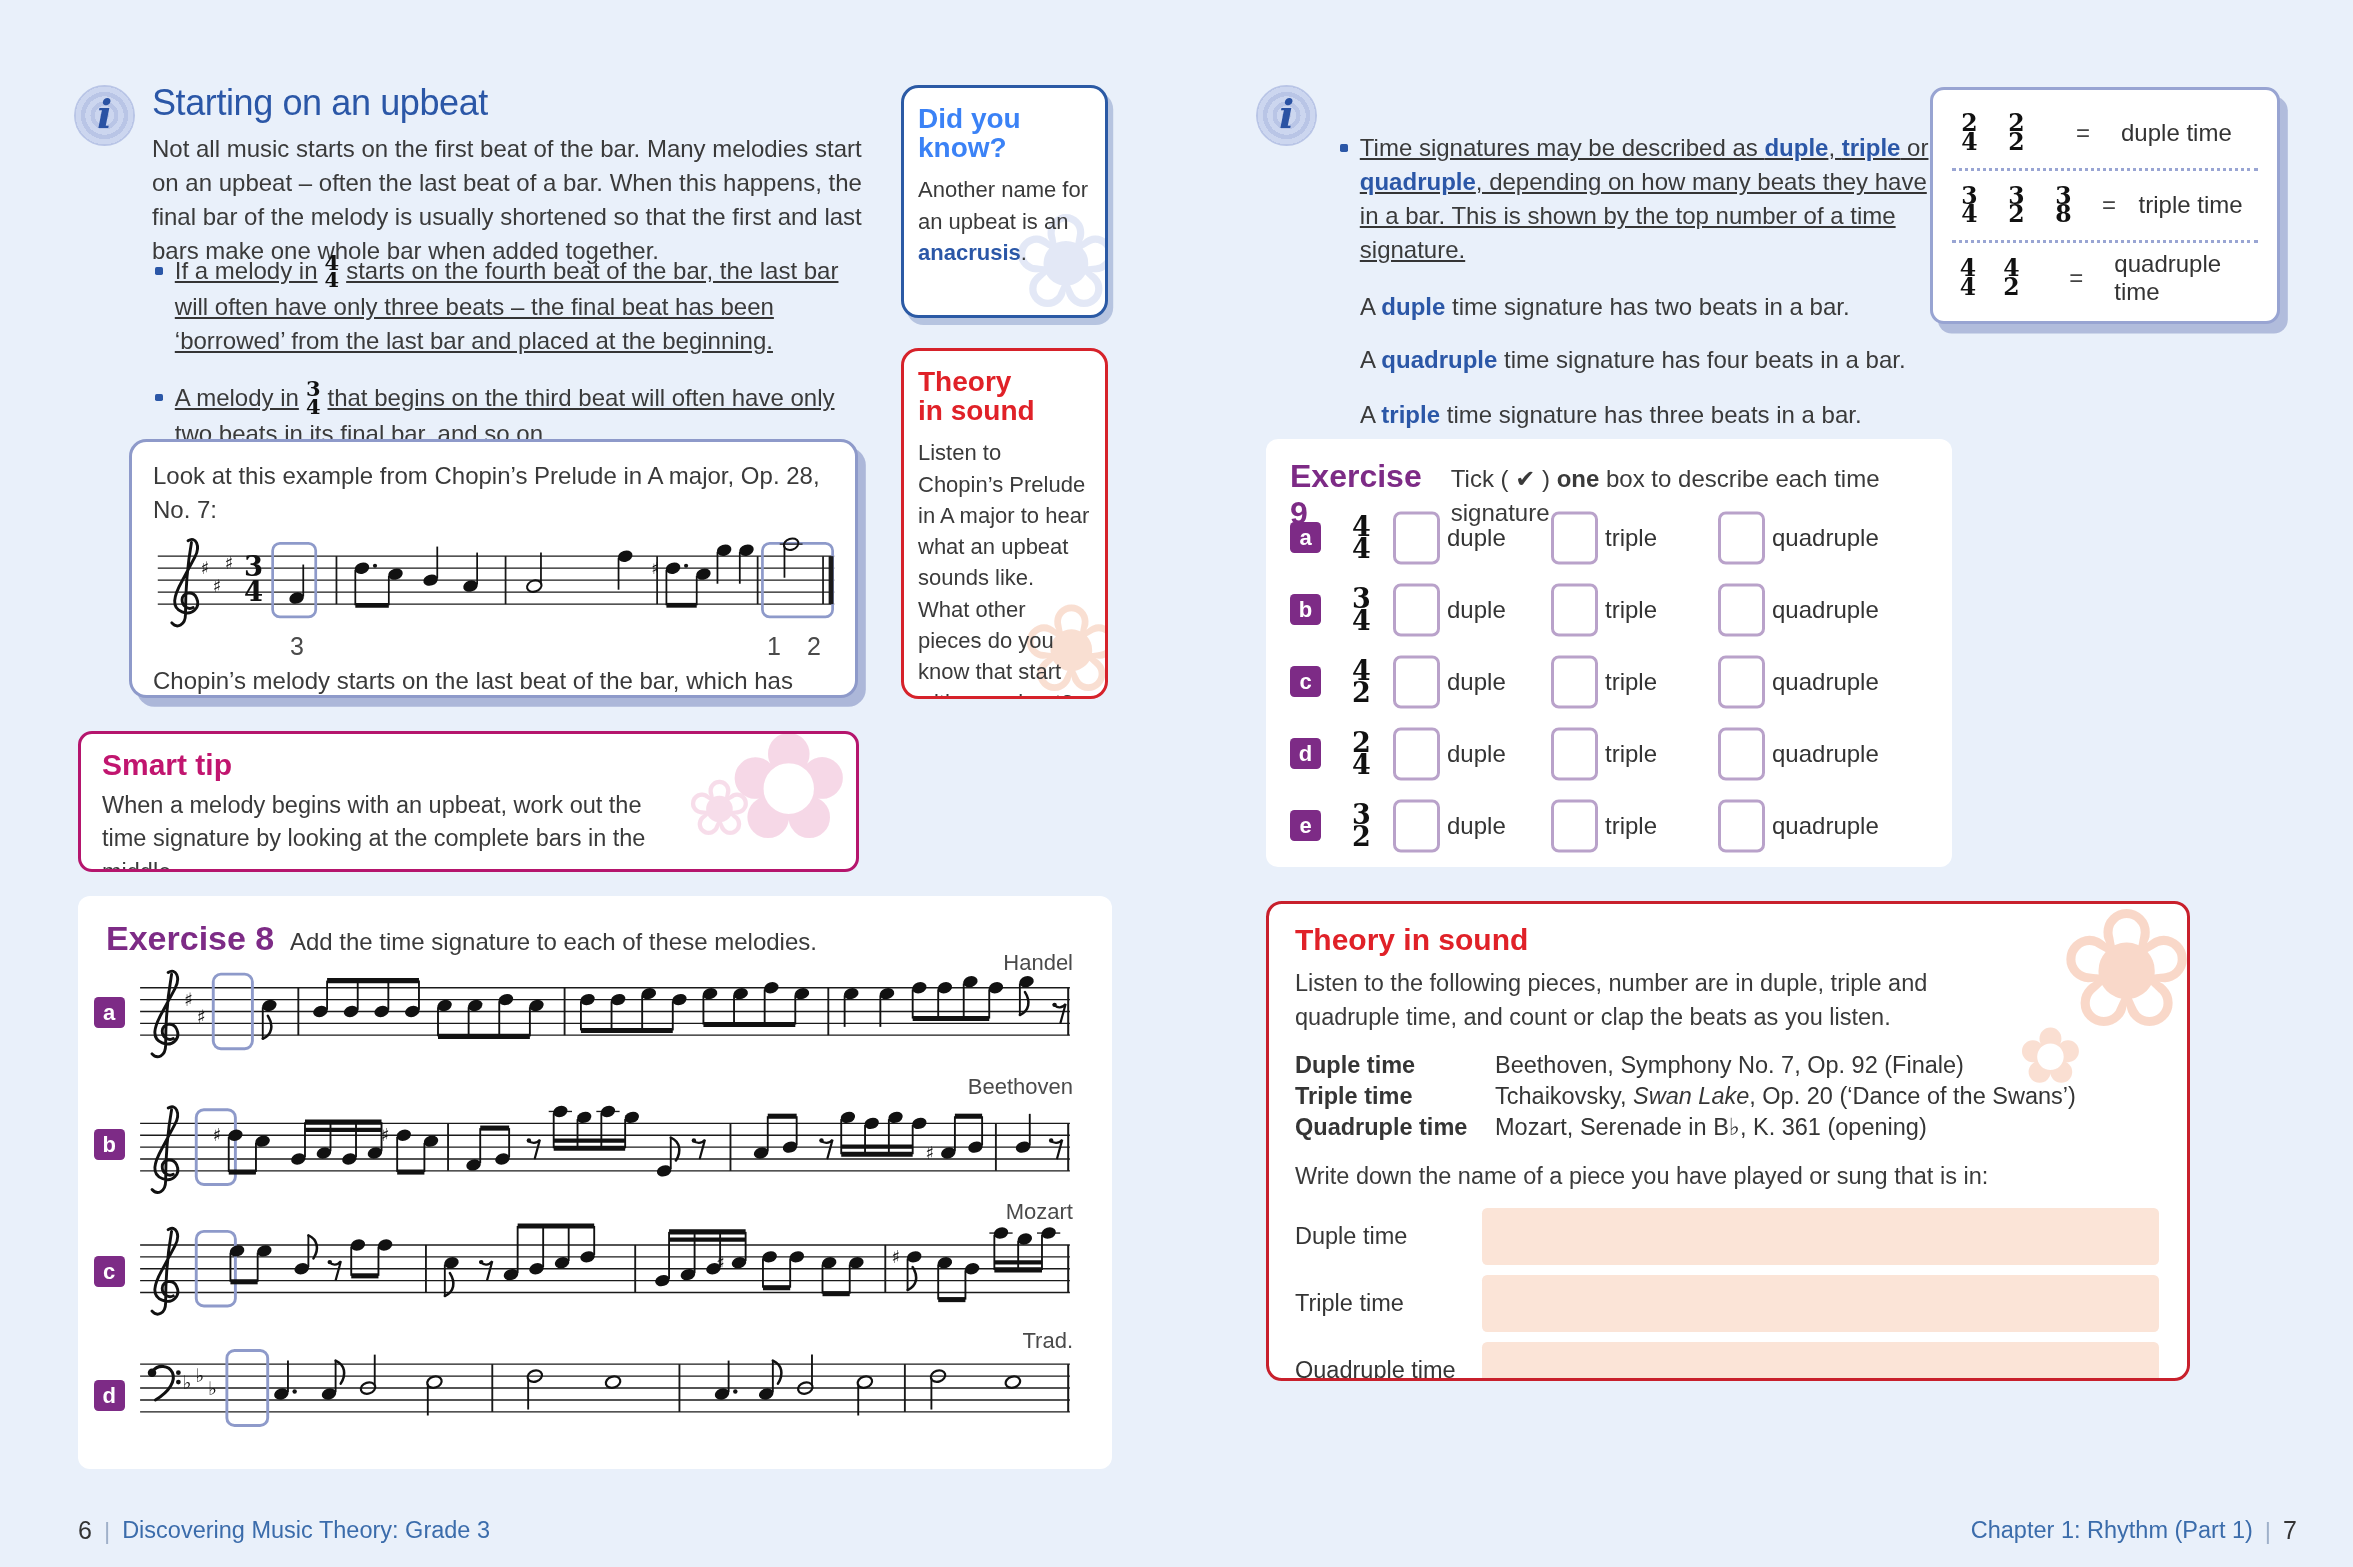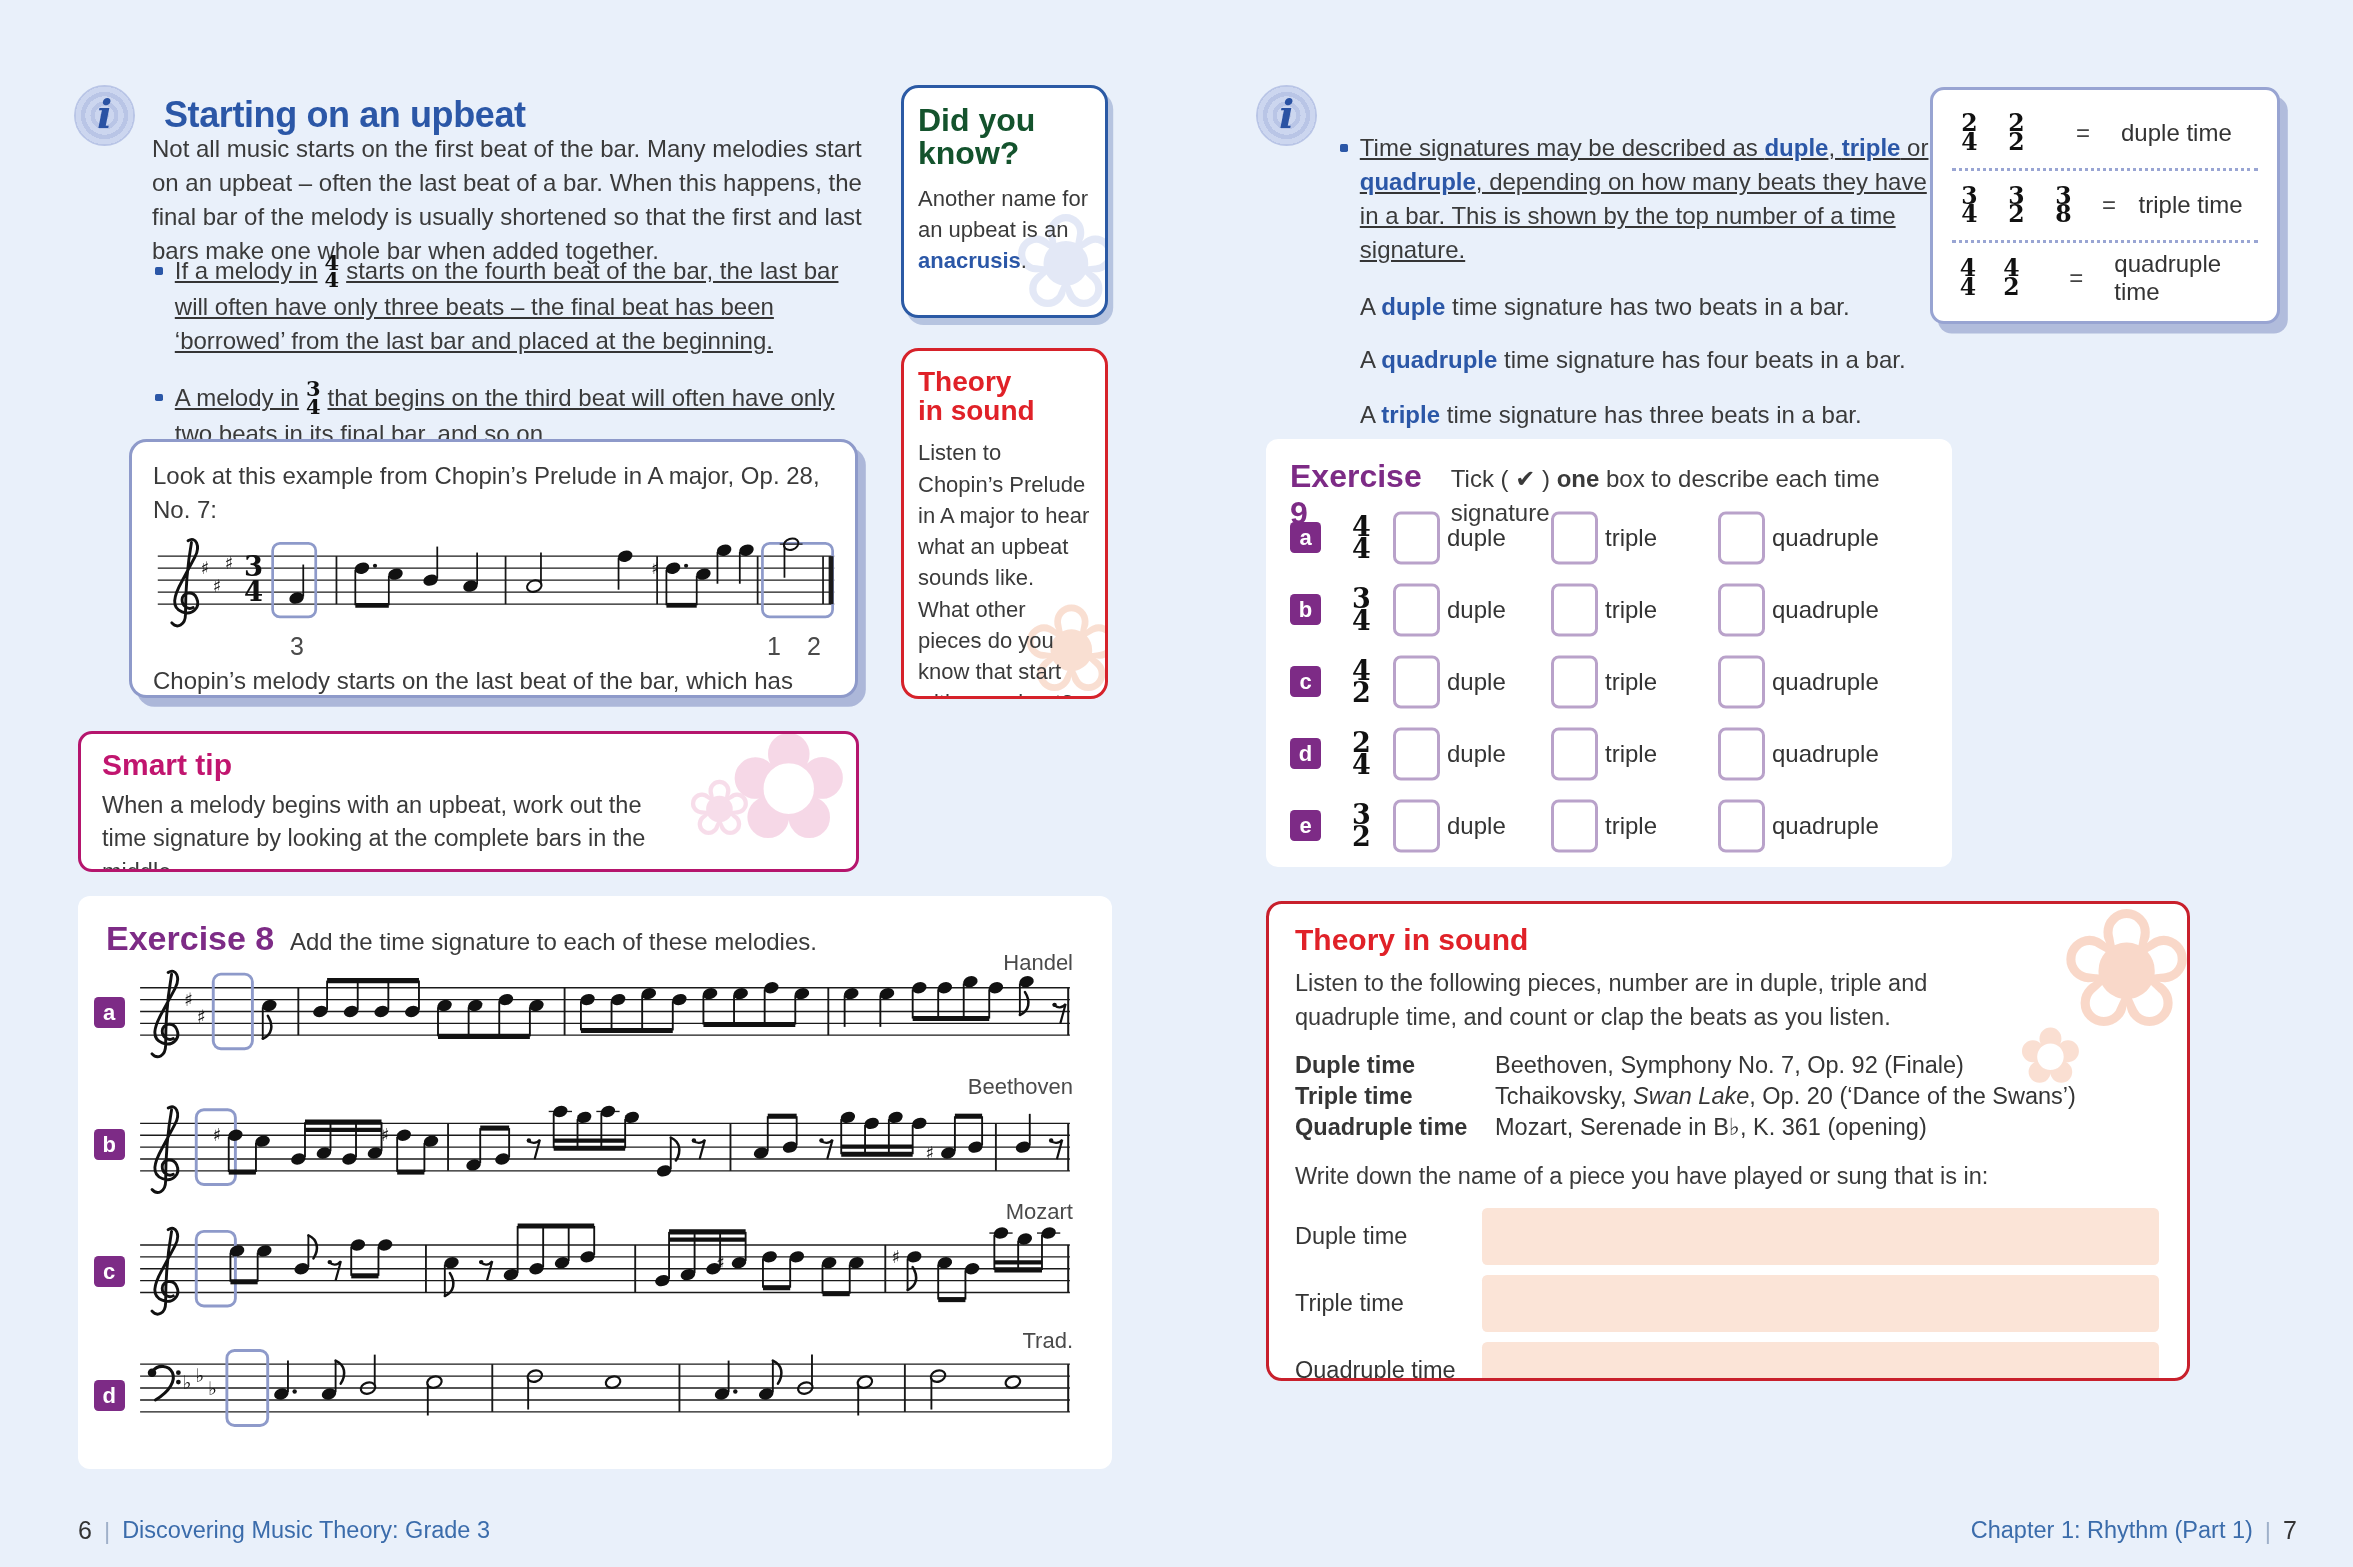--- a/index.html
+++ b/index.html
@@ -1,19 +1,19 @@
 <!DOCTYPE html>
 <html style="font-size:14px"><head>
 <meta charset="utf-8">
 <style>
   html,body{margin:0;padding:0;background:#dde7f4;}
   #spread{position:relative;width:2354px;height:1567px;background:#e9f0fa;overflow:hidden;
           font-family:"Liberation Sans","DejaVu Sans",sans-serif;color:#353535;}
   .abs{position:absolute;}
-  h1.sec{margin:12px;font-size:36px;font-weight:bold;color:#2b57a7;letter-spacing:-0.4px;}
+  h1.sec{margin:0;font-size:36px;font-weight:normal;color:#2b57a7;letter-spacing:-0.4px;}
   .body-text{font-size:24px;line-height:1.42;color:#3a3a3a;}
   .kw{color:#2b57a7;font-weight:bold;}
   .bullet-item{display:flex;margin-bottom:22.6px;text-decoration:underline;}
   .bullet-dot{width:7.8px;height:7.8px;background:#2b57a7;border-radius:1.7px;margin:13px 12px 0 0;flex:none;}
   .ts-inline{display:inline-flex;flex-direction:column;text-align:center;vertical-align:middle;
              font-family:"DejaVu Serif",serif;font-weight:bold;font-size:21px;line-height:0.82;
              color:#111;margin:0 7px;position:relative;top:-1.7px;}
   .panel{background:#fff;border-radius:12px;}
   .round-box{background:#fff;border-radius:17.4px;overflow:hidden;}
   .info-icon{width:61px;height:61px;border-radius:50%;
@@ -127,21 +127,21 @@
         </svg>
       <span class="note-num" style="left:137px;top:103px;">3</span>
       <span class="note-num" style="left:614px;top:103px;">1</span>
       <span class="note-num" style="left:654px;top:103px;">2</span>
     </div>
     <div class="body-text" style="font-size:24px;margin-top:3.5px;">Chopin’s melody starts on the last beat of the bar, which has been ‘borrowed’ from the bar at the end of the extract.</div>
   </div>
 
   <div class="abs round-box" style="left:901px;top:85px;width:207px;height:233px;border:3.5px solid #2b5aa5;box-shadow:5.2px 7px 0 rgba(90,115,175,0.35);box-sizing:border-box;padding:15.7px 14px;">
     <div class="floral" style="right:-15.7px;bottom:-12px;font-size:131px;color:#ccd6ef;opacity:.55;">❀</div>
-    <div style="font-size:32px;font-weight:bold;color:#14532d;line-height:1.05;">
+    <div style="font-size:28px;font-weight:bold;color:#3b82f6;line-height:1.05;">
       <div>Did you</div>
       <div>know?</div>
     </div>
     <div class="body-text" style="font-size:22px;margin-top:12px;position:relative;">
       <span>Another name for an upbeat is an </span><span class="kw">anacrusis</span><span>.</span>
     </div>
   </div>
 
   <div class="abs round-box" style="left:901px;top:348px;width:207px;height:351px;border:3.5px solid #d6222a;box-sizing:border-box;padding:15.7px 14px;">
     <div class="floral" style="right:-17.4px;bottom:-14px;font-size:122px;color:#f6cab5;opacity:.6;">❀</div>

